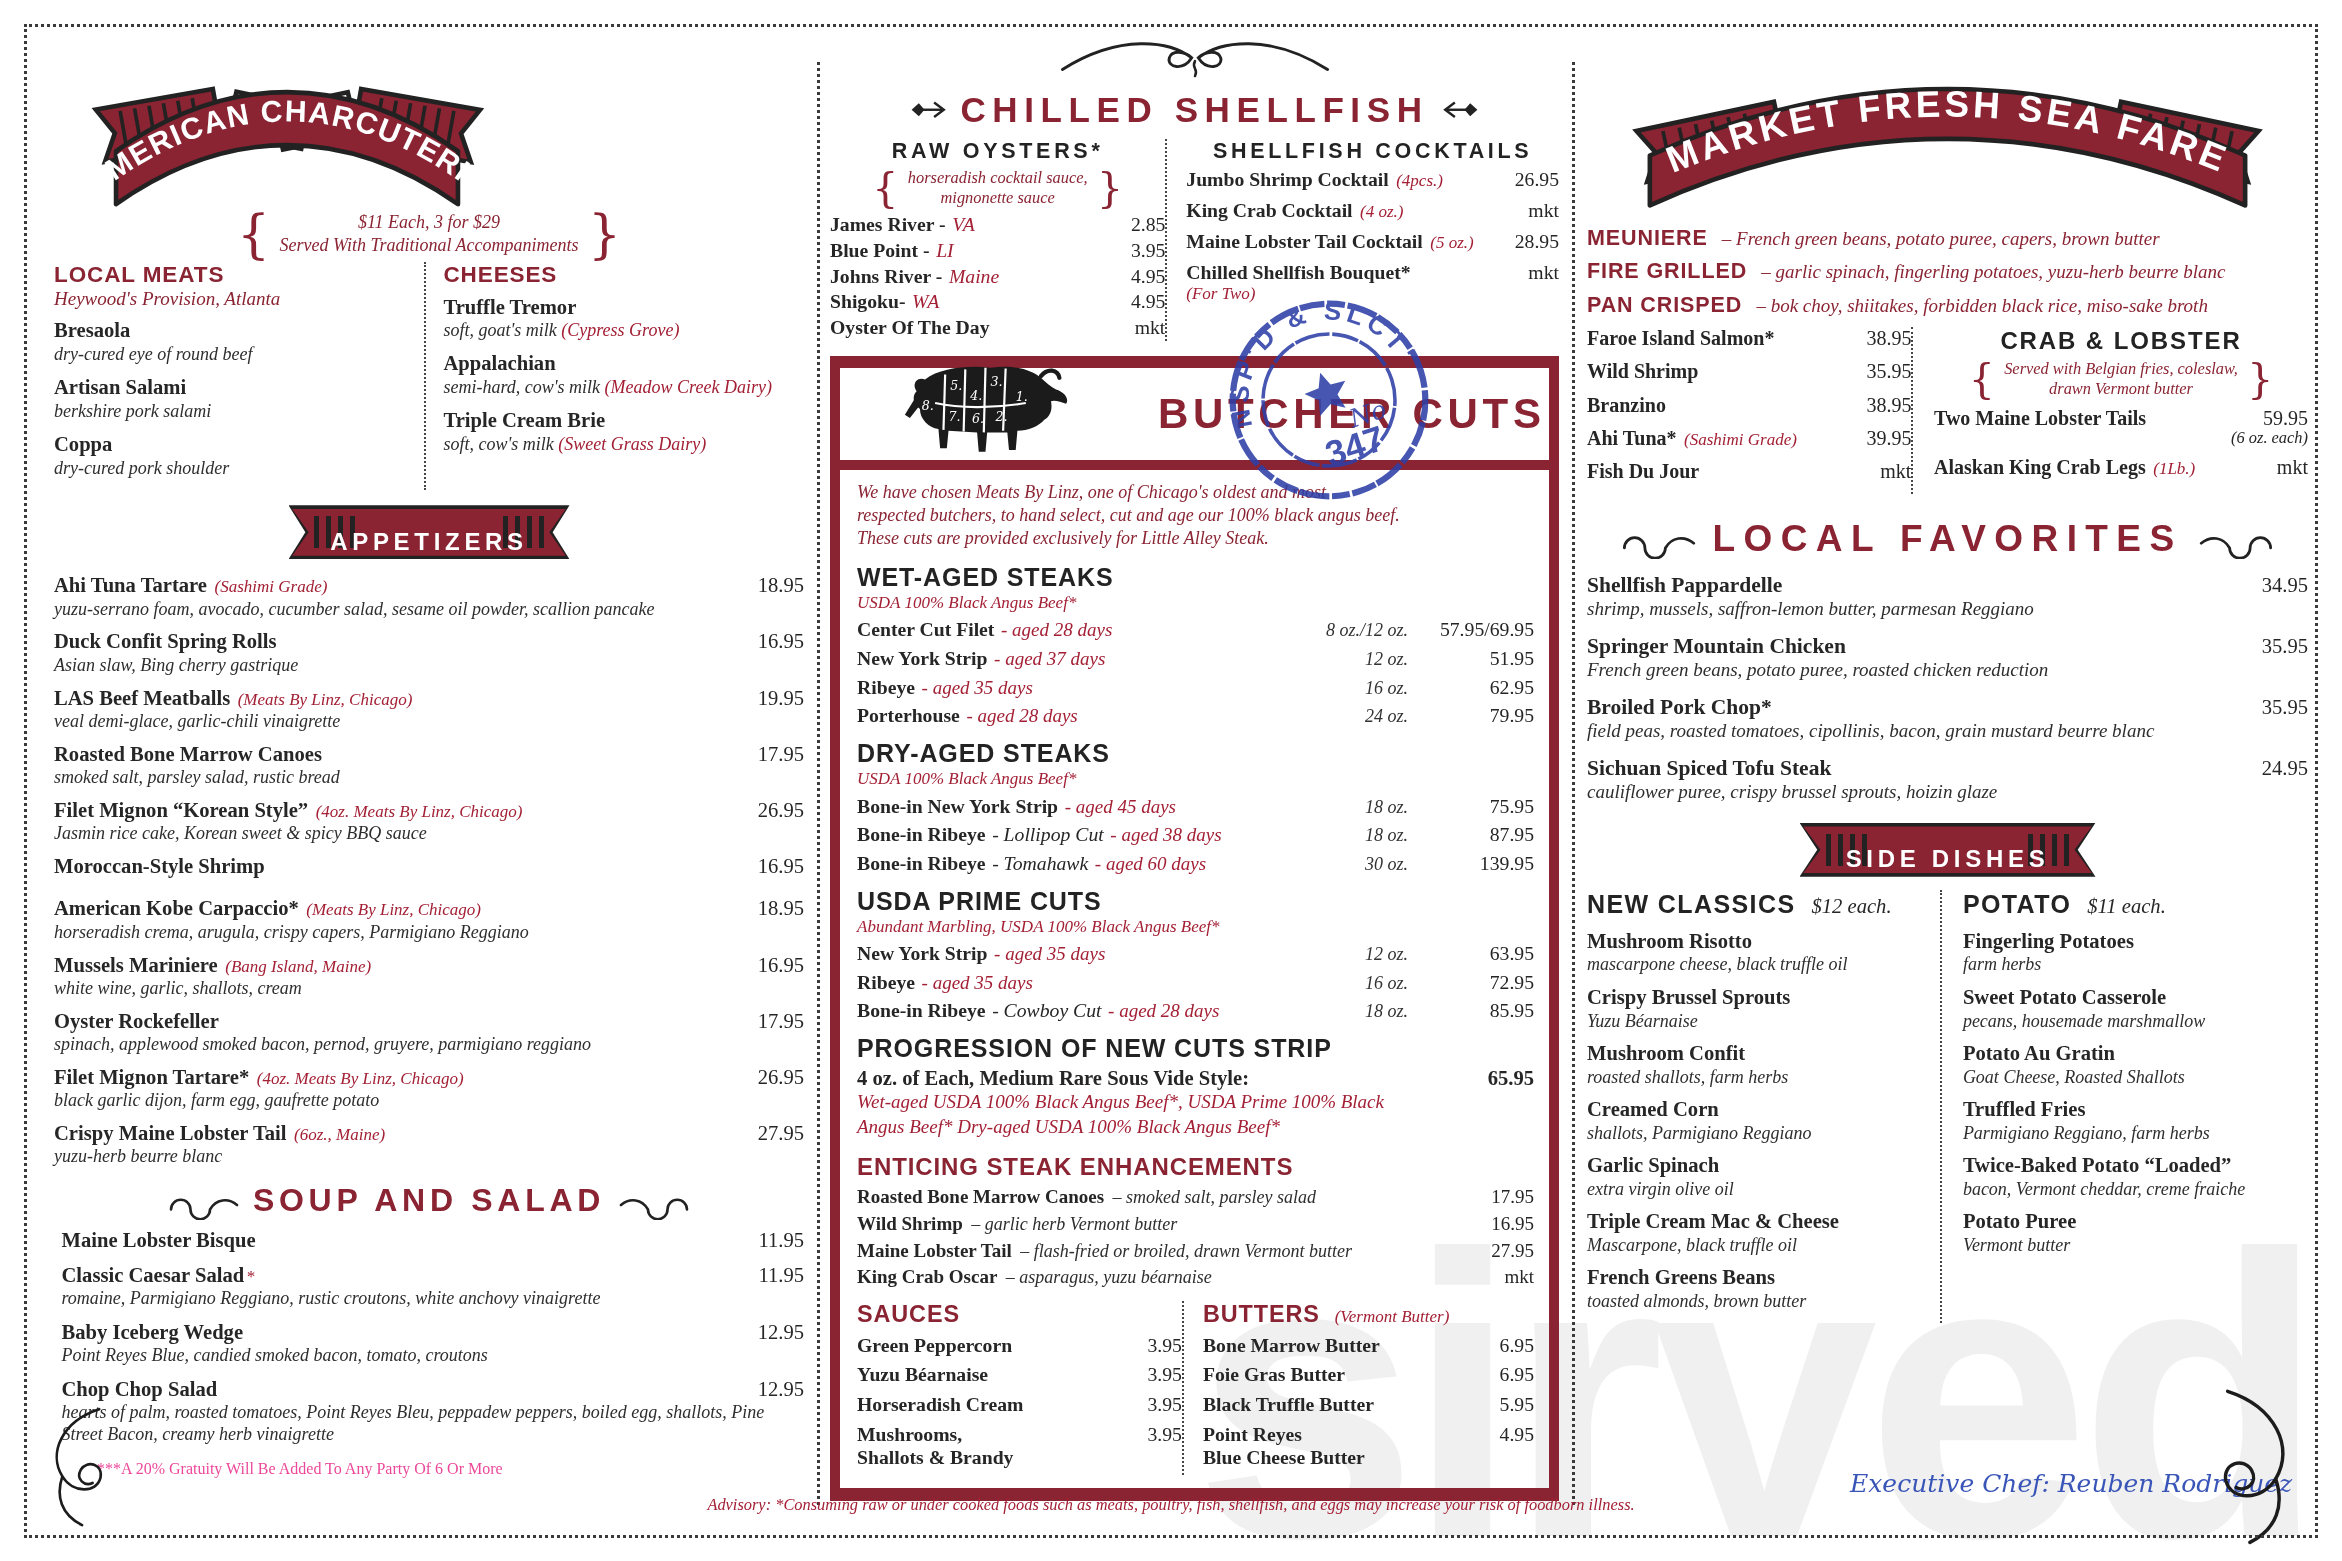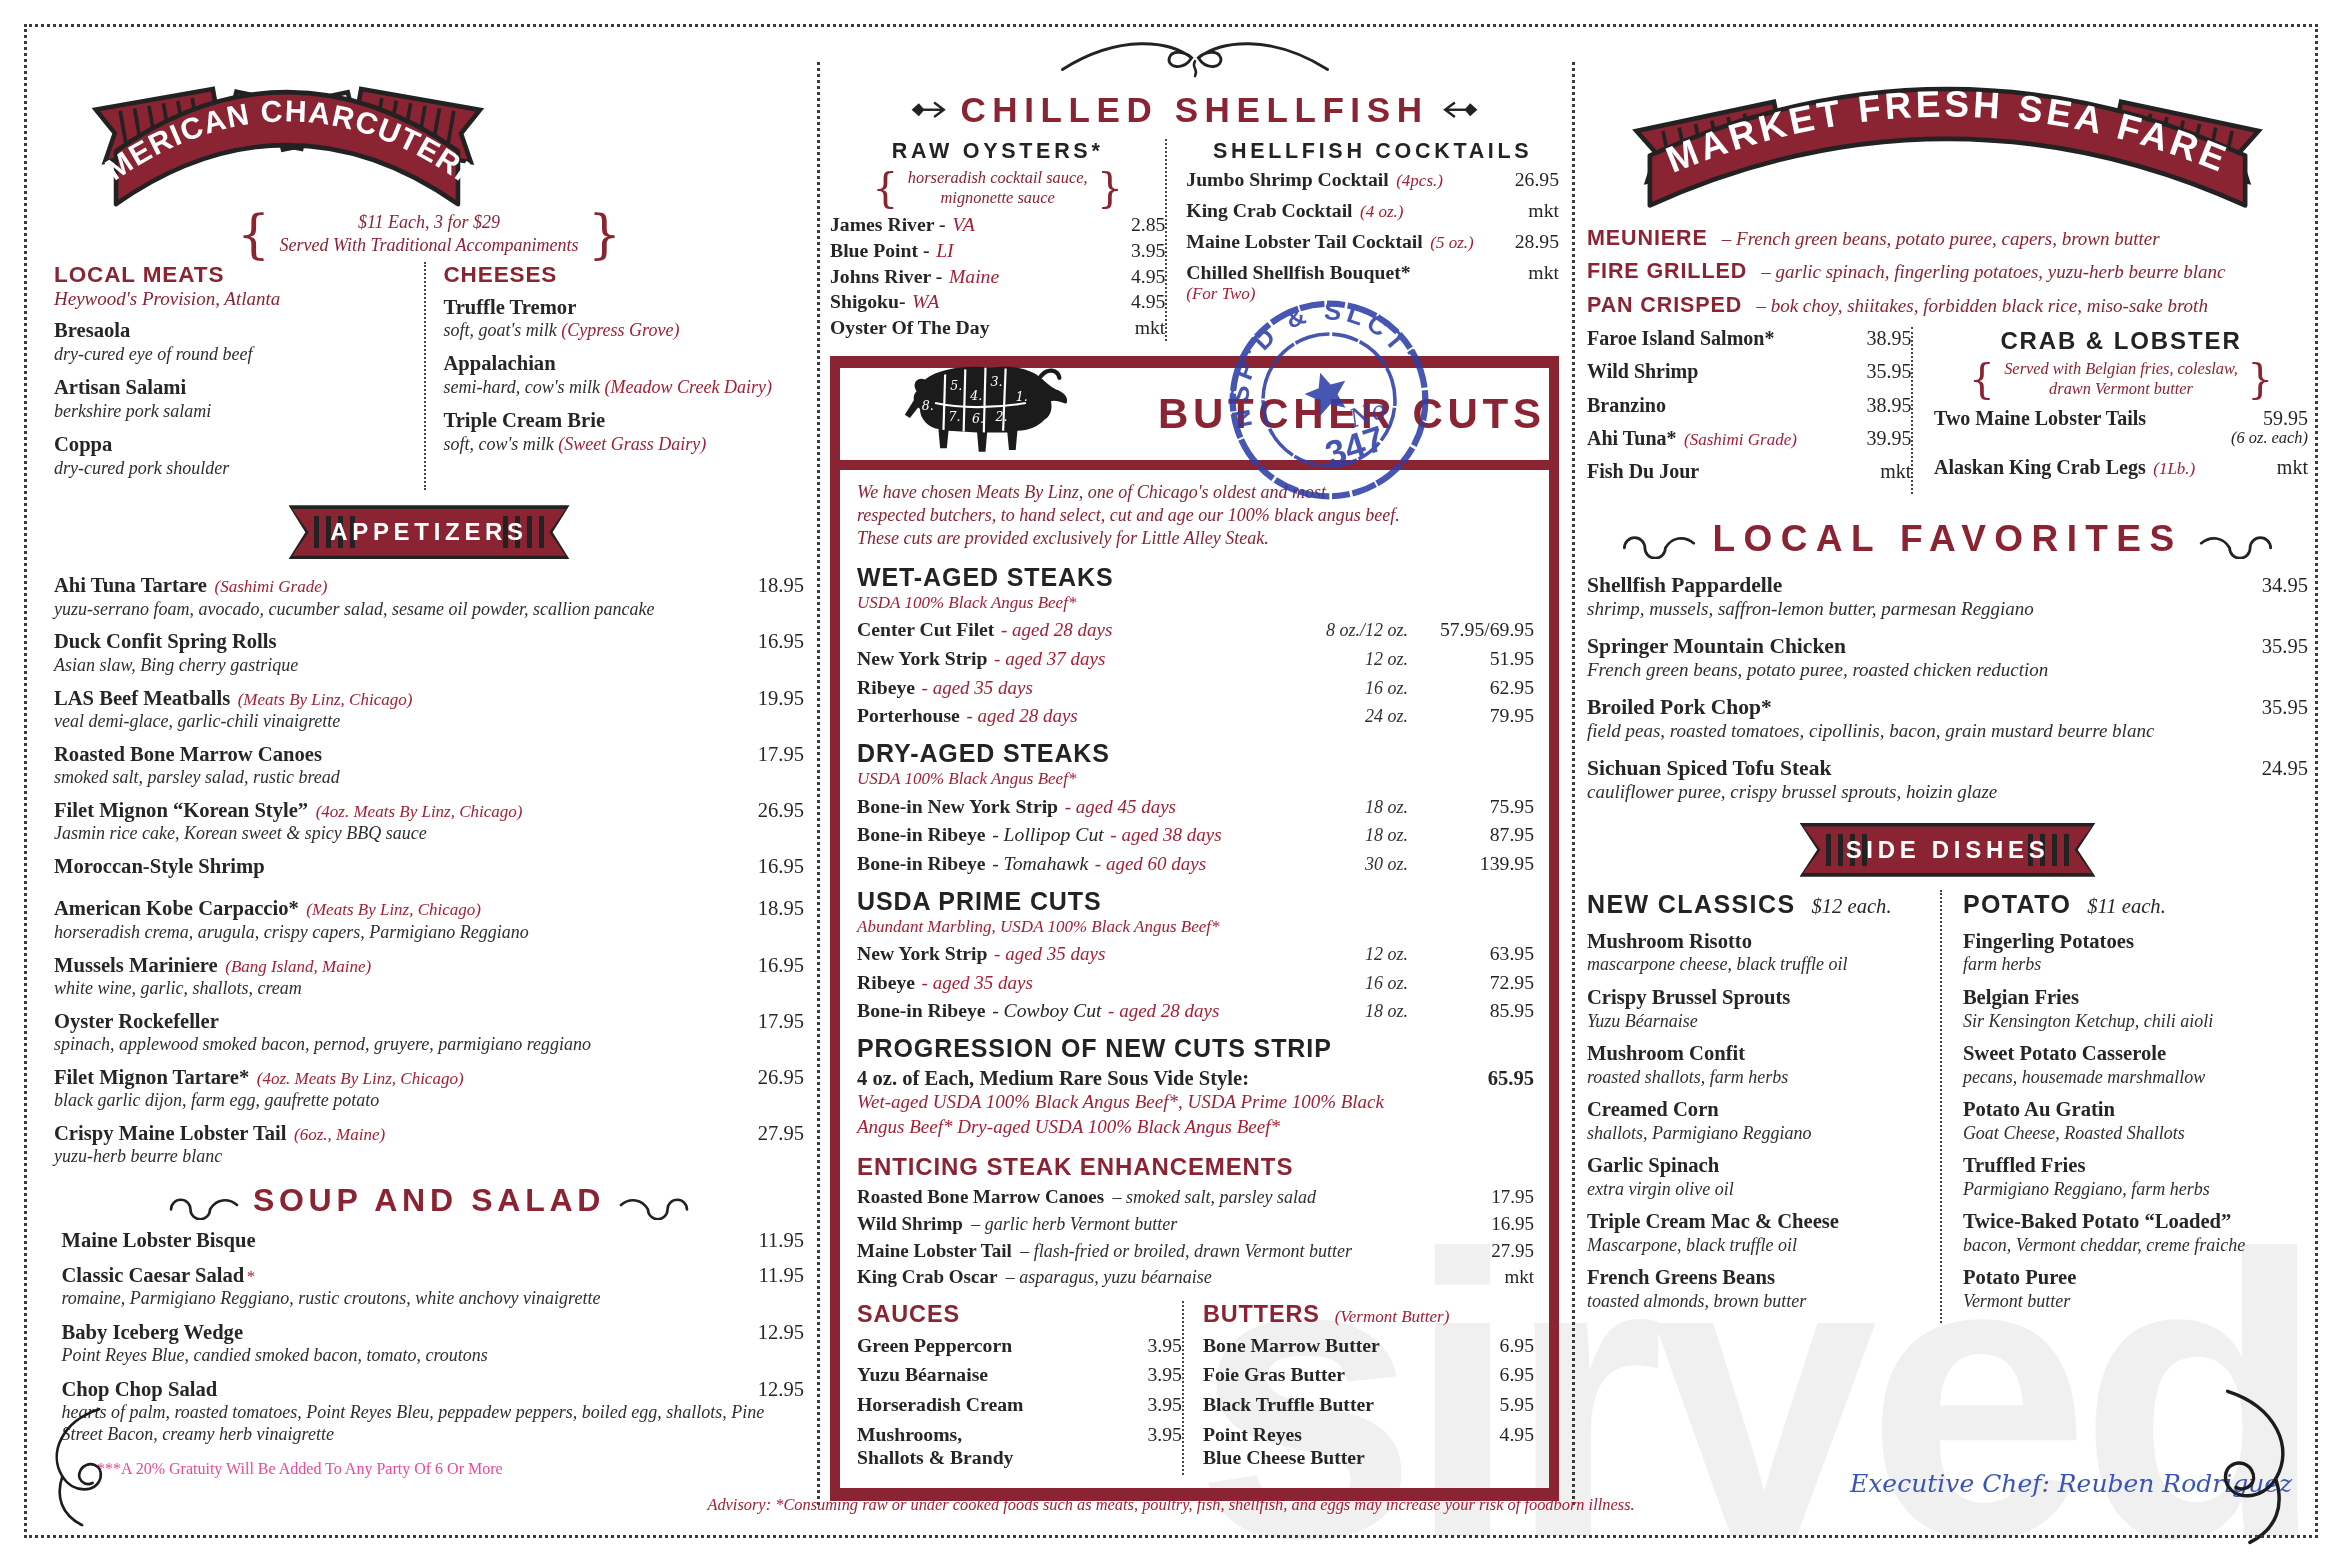--- a/index.html
+++ b/index.html
@@ -31,21 +31,21 @@
 
 
 .brace-note{display:flex;align-items:center;justify-content:center;gap:9.4px;color:var(--maroon)}
 .brace{font-family:"DejaVu Serif",serif;font-size:52px;line-height:.85;font-weight:400}
 .brace-lines{text-align:center;font-style:italic;font-size:18px;line-height:1.25}
 
 
 .sbanner{position:relative;height:54px;margin:0 auto}
 .sb-outer{position:absolute;inset:0;background:#222;
   clip-path:polygon(0 0,100% 0,94% 50%,100% 100%,0 100%,6% 50%)}
-.sb-inner{position:absolute;inset:3.7px;background:var(--maroon);display:flex;align-items:center;justify-content:center;
+.sb-inner{position:absolute;inset:3.7px;background:var(--maroon);display:flex;align-items:flex-end;justify-content:center;
   clip-path:polygon(0 0,100% 0,94% 50%,100% 100%,0 100%,6% 50%)}
 .sb-text{color:#fff;font-family:"Liberation Sans",sans-serif;font-weight:700;font-size:24px;letter-spacing:4.7px;z-index:1}
 .sb-stripes{position:absolute;top:16%;bottom:16%;width:41px;
   background:repeating-linear-gradient(90deg,#222 0 4.7px,transparent 4.7px 12px)}
 .sb-stripes.sl{left:8%}.sb-stripes.sr{right:8%}
 
 
 .charc-grid{display:grid;grid-template-columns:1fr 1.08fr;column-gap:19px;margin-top:5.6px}
 .charc-cheese{border-left:2.8px dotted #444;padding-left:17px}
 
@@ -951,24 +951,20 @@
           <span class="slab">POTATO</span>
           <span class="price-note">$11 each.</span>
         </div>
         <div>
 
             <div class="side-item">
               <div class="iname">Fingerling Potatoes</div>
               <div class="idesc">farm herbs</div>
             </div>
 
-            <div class="side-item">
-              <div class="iname">Belgian Fries</div>
-              <div class="idesc">Sir Kensington Ketchup, chili aioli</div>
-            </div>
 
             <div class="side-item">
               <div class="iname">Sweet Potato Casserole</div>
               <div class="idesc">pecans, housemade marshmallow</div>
             </div>
 
             <div class="side-item">
               <div class="iname">Potato Au Gratin</div>
               <div class="idesc">Goat Cheese, Roasted Shallots</div>
             </div>

